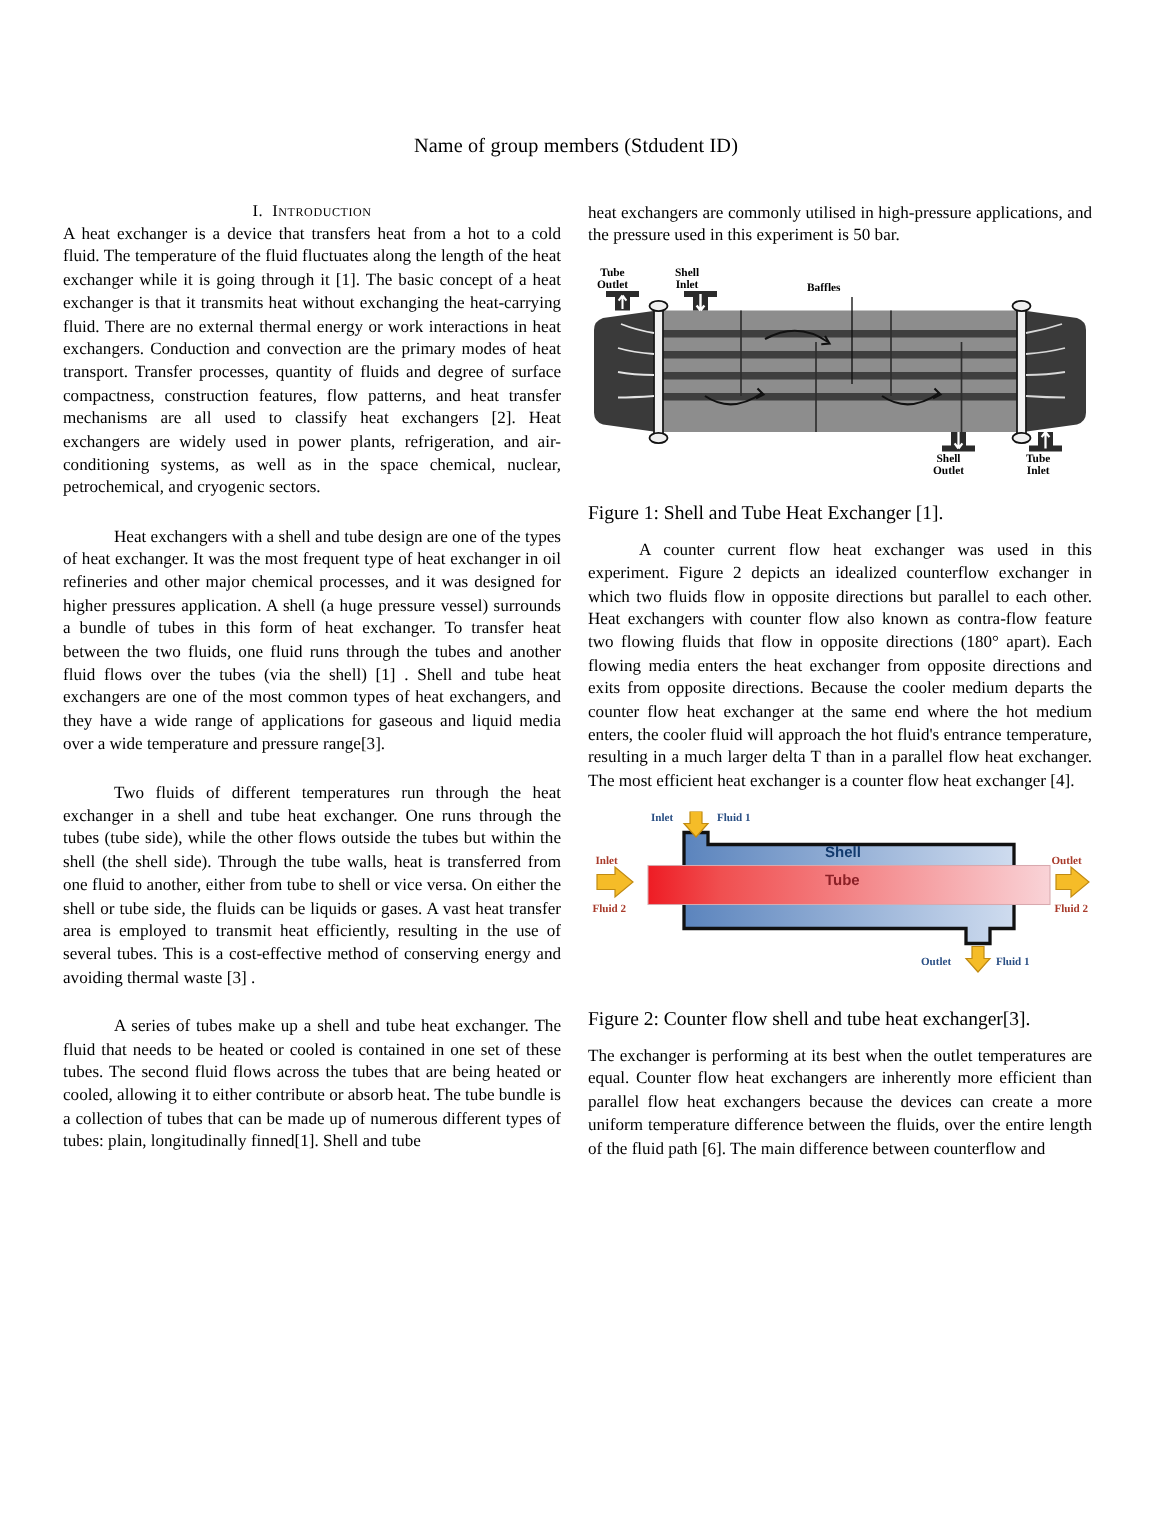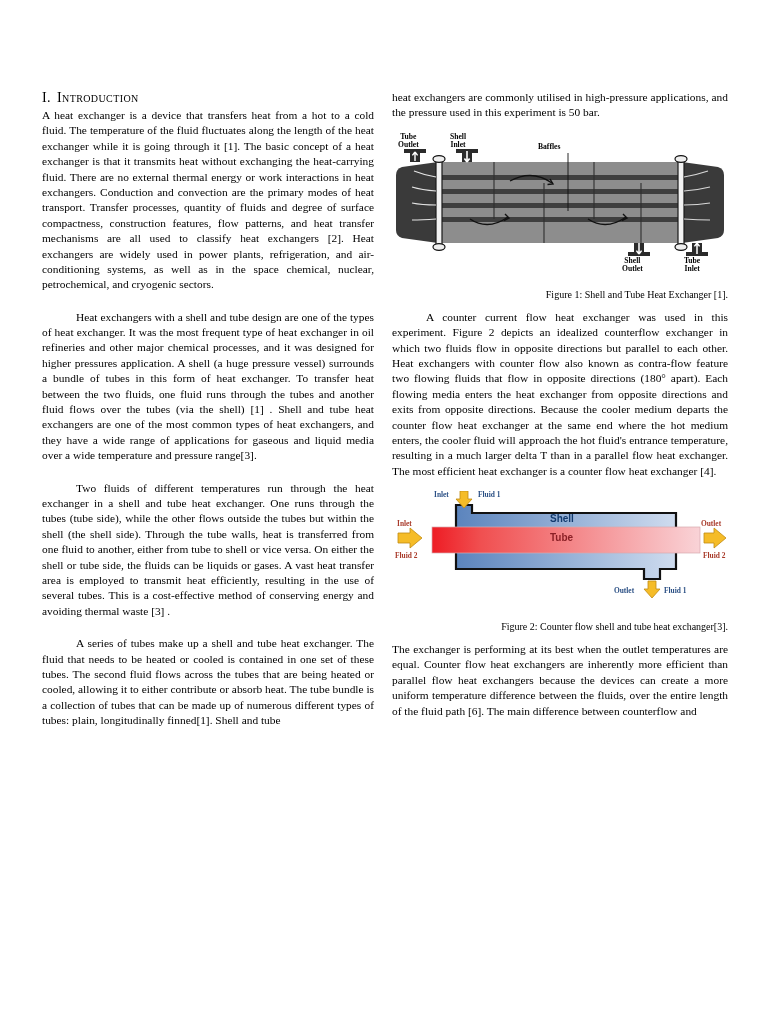--- a/index.html
+++ b/index.html
@@ -39,21 +39,22 @@
 
   
   .columns {
     display: flex;
     gap: 18px;
     padding: 30px 40px 0 42px;
   }
   .col { width: 336px; }
 
   .section-head {
-    font-size: 14px;
+    text-align: center;
+    font-size: 11px;
     font-variant: small-caps;
     letter-spacing: 0.4px;
     margin: 0 0 2px 0;
     font-weight: 400;
   }
   .section-head .numeral { margin-right: 6px; }
 
   p.body-text {
     margin: 0;
     font-size: 11.4px;
@@ -61,22 +62,22 @@
     text-align: justify;
     text-justify: inter-word;
     hyphens: none;
   }
   p.body-text + p.body-text { margin-top: 17px; }
   p.indented { text-indent: 34px; }
 
   
   .figure { margin: 10px 0 0 0; }
   .figure-caption {
-    text-align: right;
-    font-size: 10px;
+    text-align: left;
+    font-size: 13px;
     margin-top: 8px;
   }
 
   
   .fig1-wrap {
     position: relative;
     width: 336px; height: 150px;
     margin-top: 8px;
   }
   .f1-label {
@@ -110,20 +111,21 @@
     font-weight: bold;
     font-family: "Liberation Sans", sans-serif;
   }
 </style>
 </head>
 <body>
 
 <div class="page">
 
   <div class="title-block">
+    <div class="authors">Name of group members (Stdudent ID)</div>
   </div>
 
   <div class="columns">
 
     <div class="col">
 
       <div class="section-head">
         <span class="numeral">I.</span><span>Introduction</span>
       </div>
 

